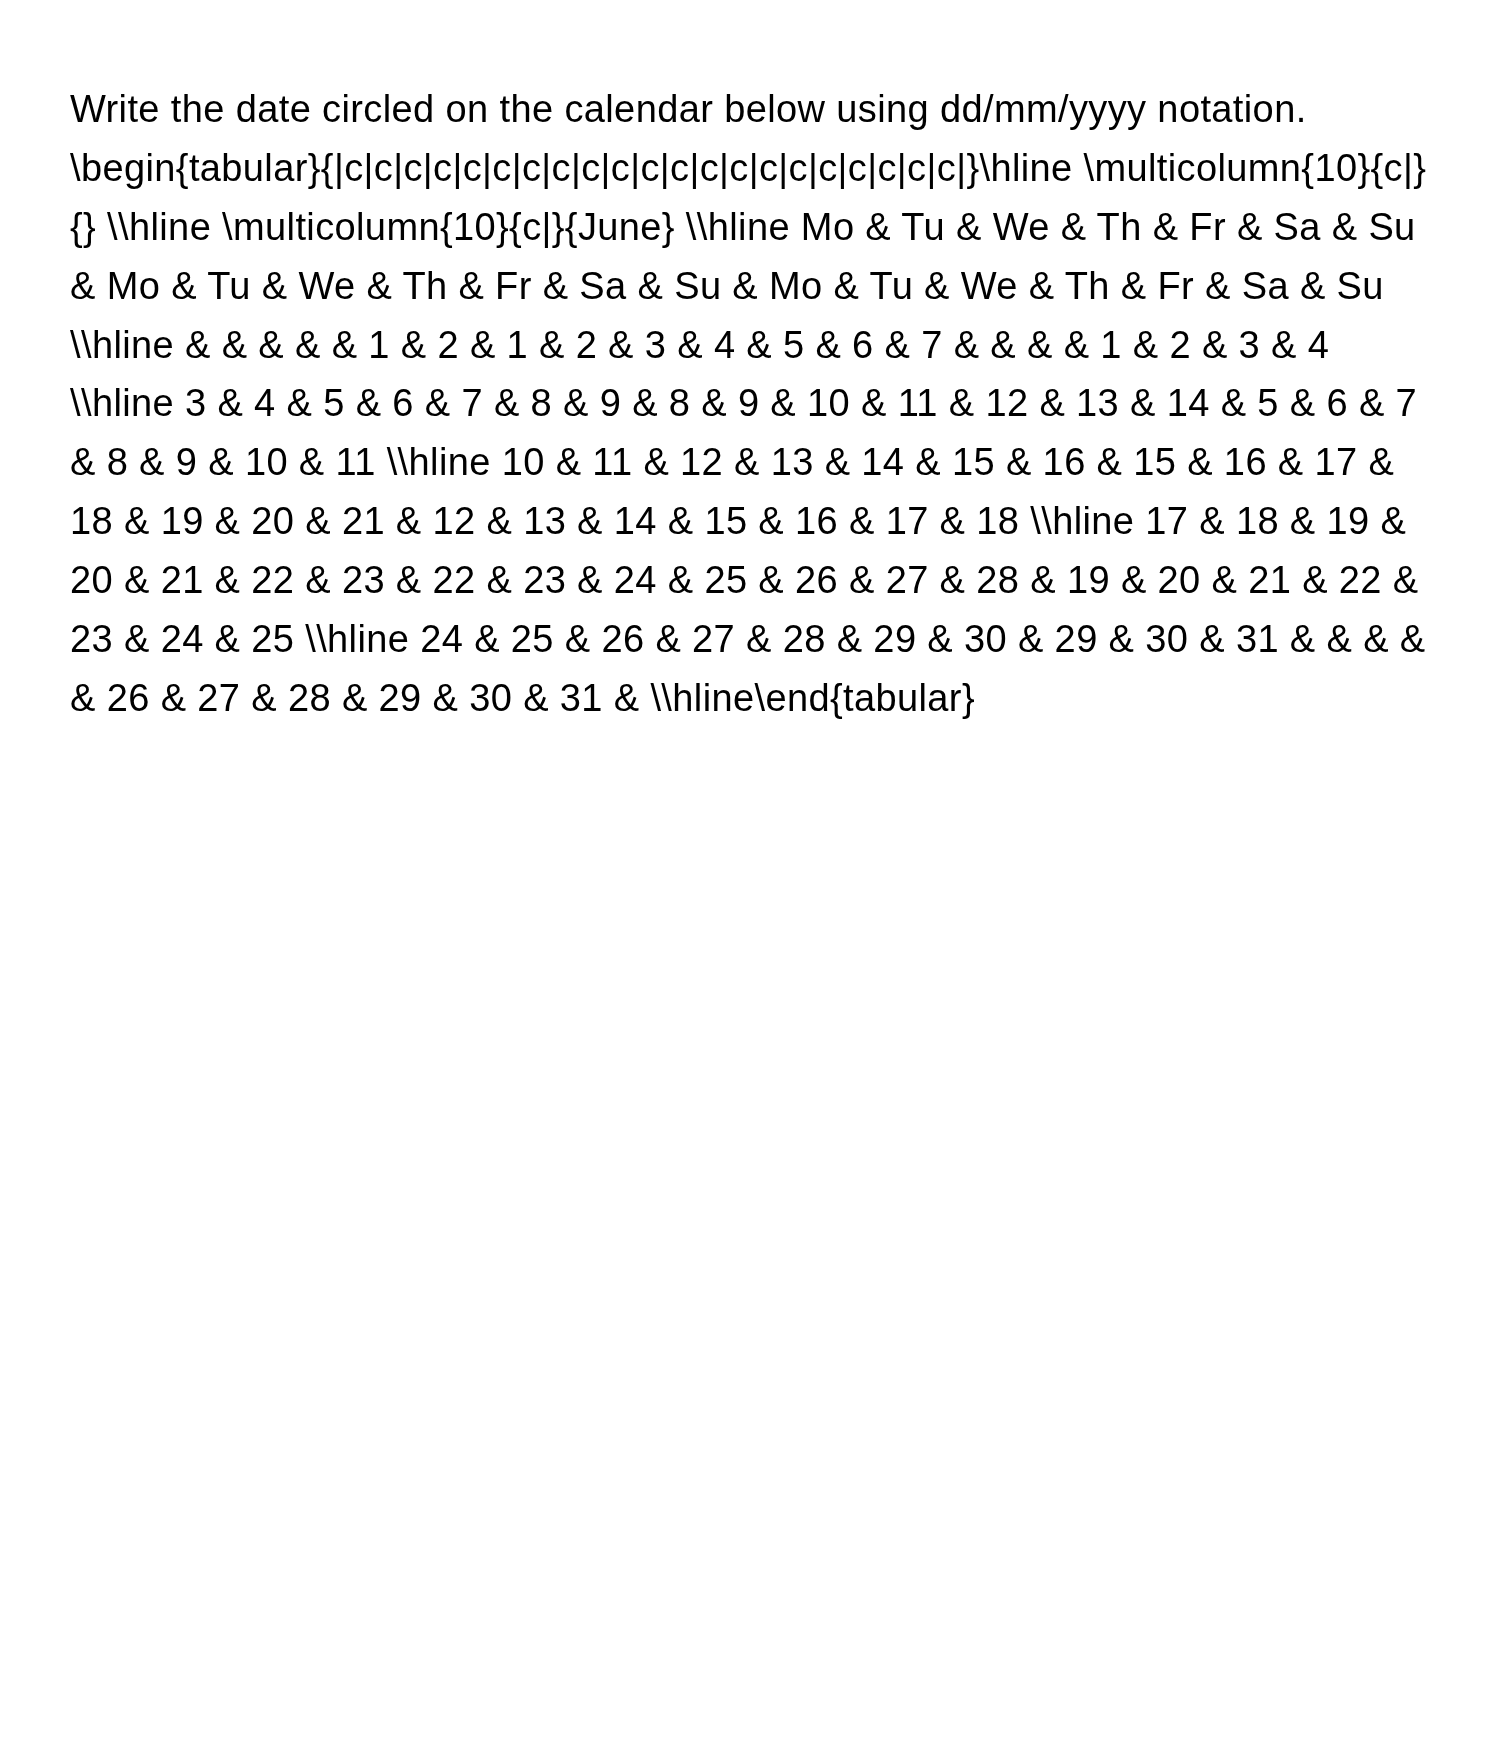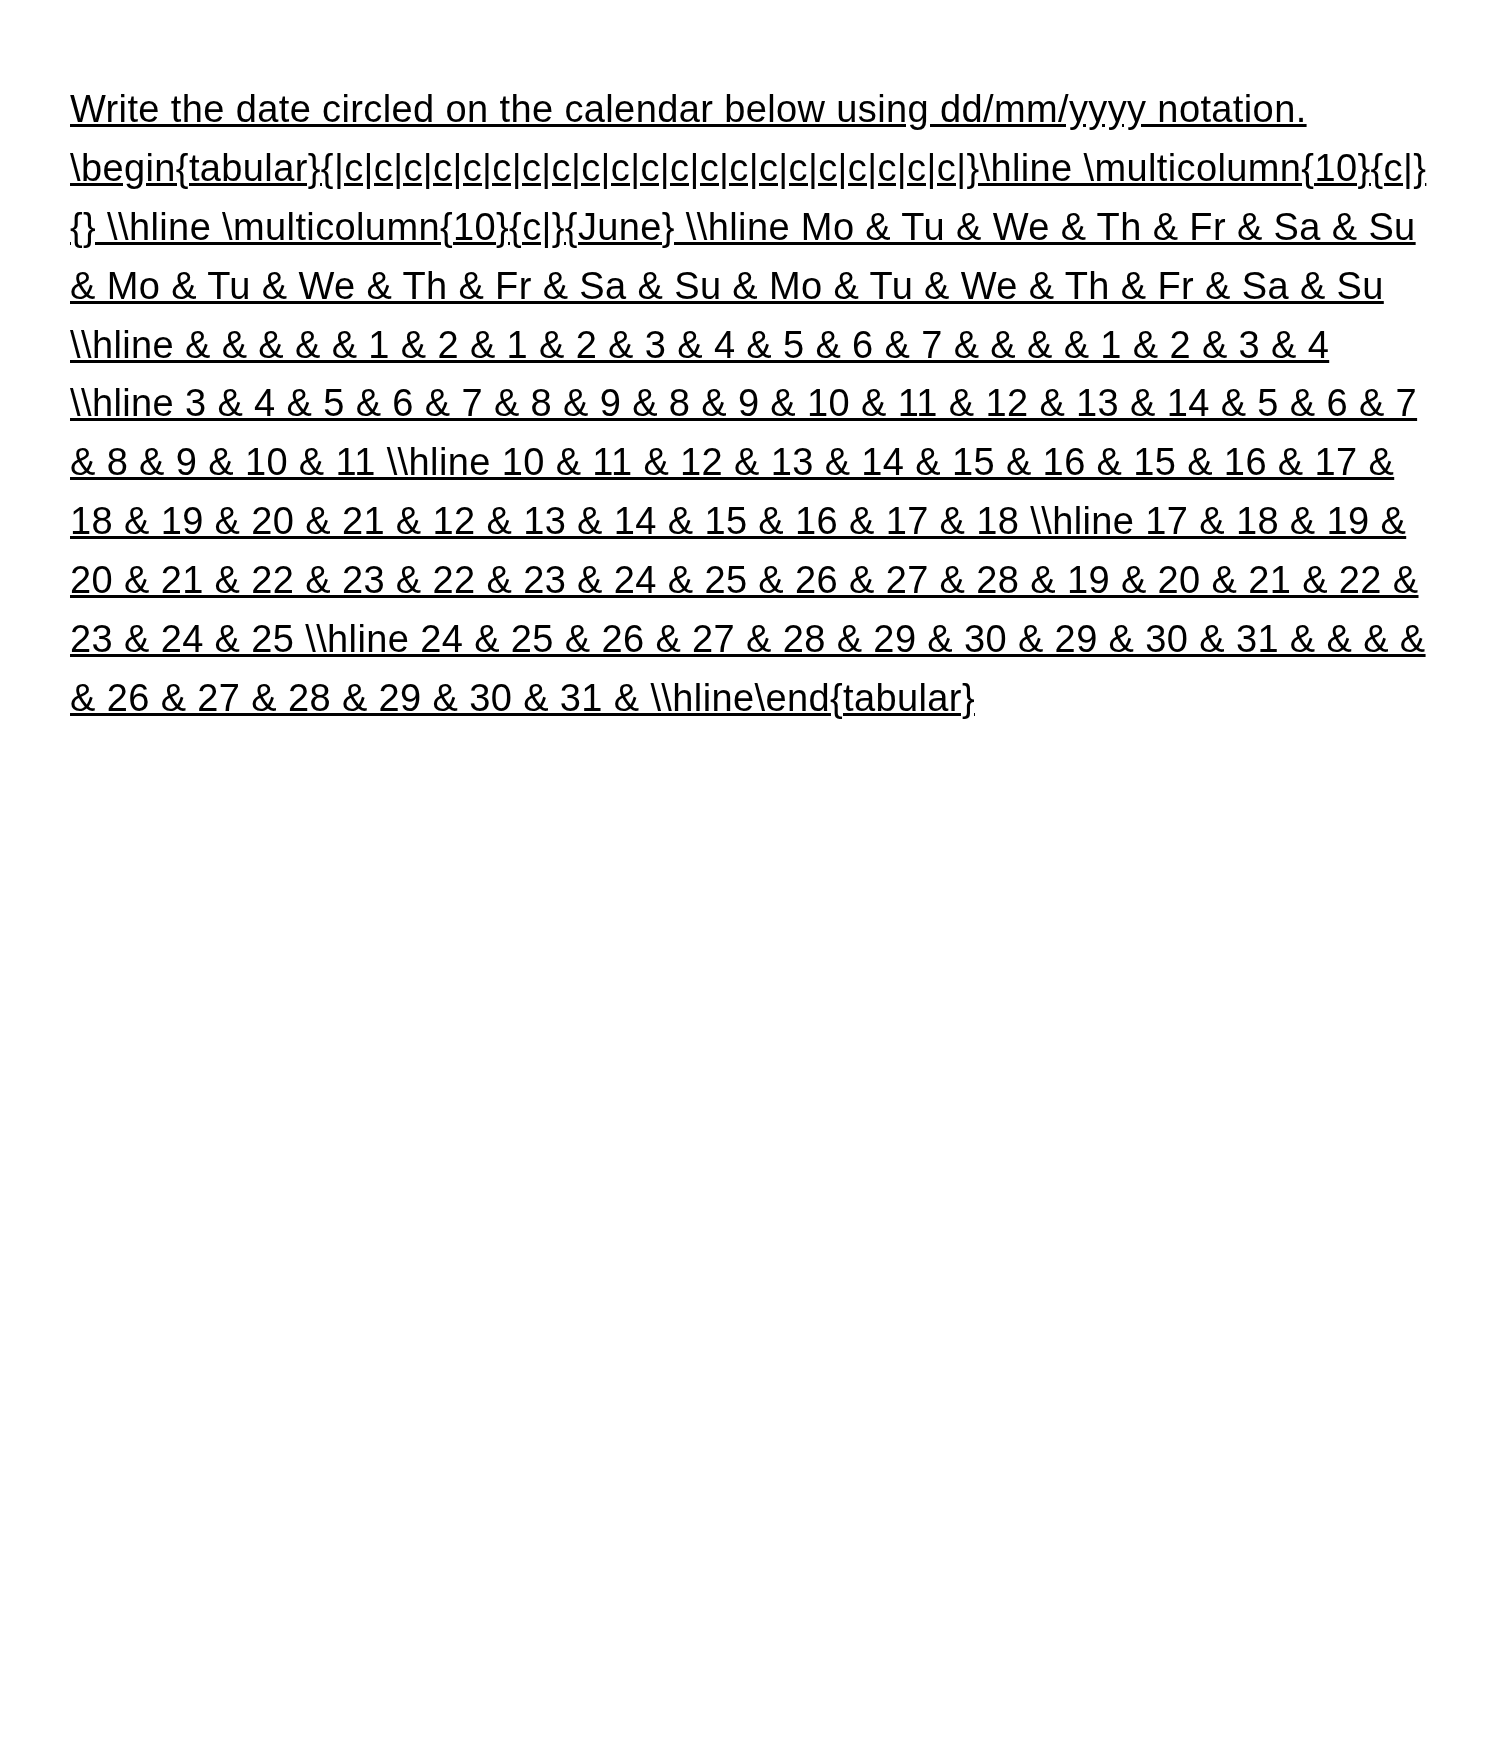--- a/index.html
+++ b/index.html
@@ -14,21 +14,20 @@
       padding: 80px 70px;
       font-size: 38px;
       line-height: 1.55;
       letter-spacing: 0.01em;
     }
     .content {
       max-width: 1360px;
     }
     .text-block {
       word-wrap: break-word;
-      text-decoration: underline;
     }
   </style>
 </head>
 <body>
 
 <div class="content">
   <div class="text-block">
     <span>Write the date circled on the calendar below using dd/mm/yyyy notation.</span><br>
     <span>\begin{tabular}{|c|c|c|c|c|c|c|c|c|c|c|c|c|c|c|c|c|c|c|c|c|}\hline \multicolumn{10}{c|}{} \\hline \multicolumn{10}{c|}{June} \\hline Mo &amp; Tu &amp; We &amp; Th &amp; Fr &amp; Sa &amp; Su &amp; Mo &amp; Tu &amp; We &amp; Th &amp; Fr &amp; Sa &amp; Su &amp; Mo &amp; Tu &amp; We &amp; Th &amp; Fr &amp; Sa &amp; Su \\hline &amp; &amp; &amp; &amp; &amp; 1 &amp; 2 &amp; 1 &amp; 2 &amp; 3 &amp; 4 &amp; 5 &amp; 6 &amp; 7 &amp; &amp; &amp; &amp; 1 &amp; 2 &amp; 3 &amp; 4 \\hline 3 &amp; 4 &amp; 5 &amp; 6 &amp; 7 &amp; 8 &amp; 9 &amp; 8 &amp; 9 &amp; 10 &amp; 11 &amp; 12 &amp; 13 &amp; 14 &amp; 5 &amp; 6 &amp; 7 &amp; 8 &amp; 9 &amp; 10 &amp; 11 \\hline 10 &amp; 11 &amp; 12 &amp; 13 &amp; 14 &amp; 15 &amp; 16 &amp; 15 &amp; 16 &amp; 17 &amp; 18 &amp; 19 &amp; 20 &amp; 21 &amp; 12 &amp; 13 &amp; 14 &amp; 15 &amp; 16 &amp; 17 &amp; 18 \\hline 17 &amp; 18 &amp; 19 &amp; 20 &amp; 21 &amp; 22 &amp; 23 &amp; 22 &amp; 23 &amp; 24 &amp; 25 &amp; 26 &amp; 27 &amp; 28 &amp; 19 &amp; 20 &amp; 21 &amp; 22 &amp; 23 &amp; 24 &amp; 25 \\hline 24 &amp; 25 &amp; 26 &amp; 27 &amp; 28 &amp; 29 &amp; 30 &amp; 29 &amp; 30 &amp; 31 &amp; &amp; &amp; &amp; &amp; 26 &amp; 27 &amp; 28 &amp; 29 &amp; 30 &amp; 31 &amp; \\hline\end{tabular}</span>
   </div>

